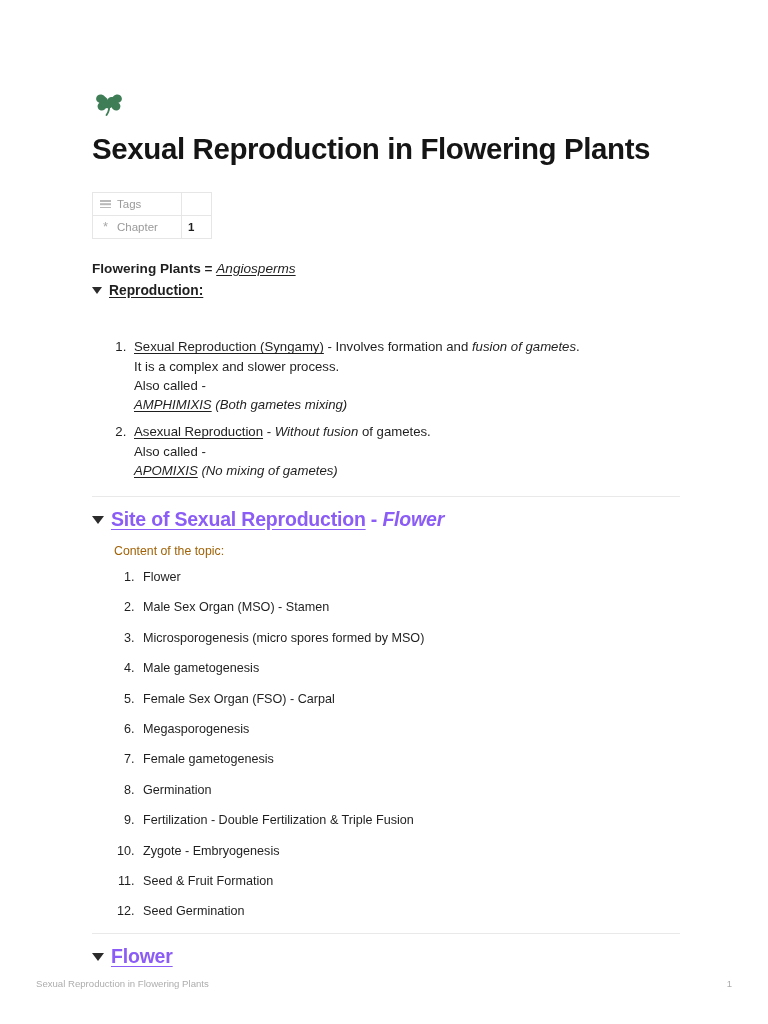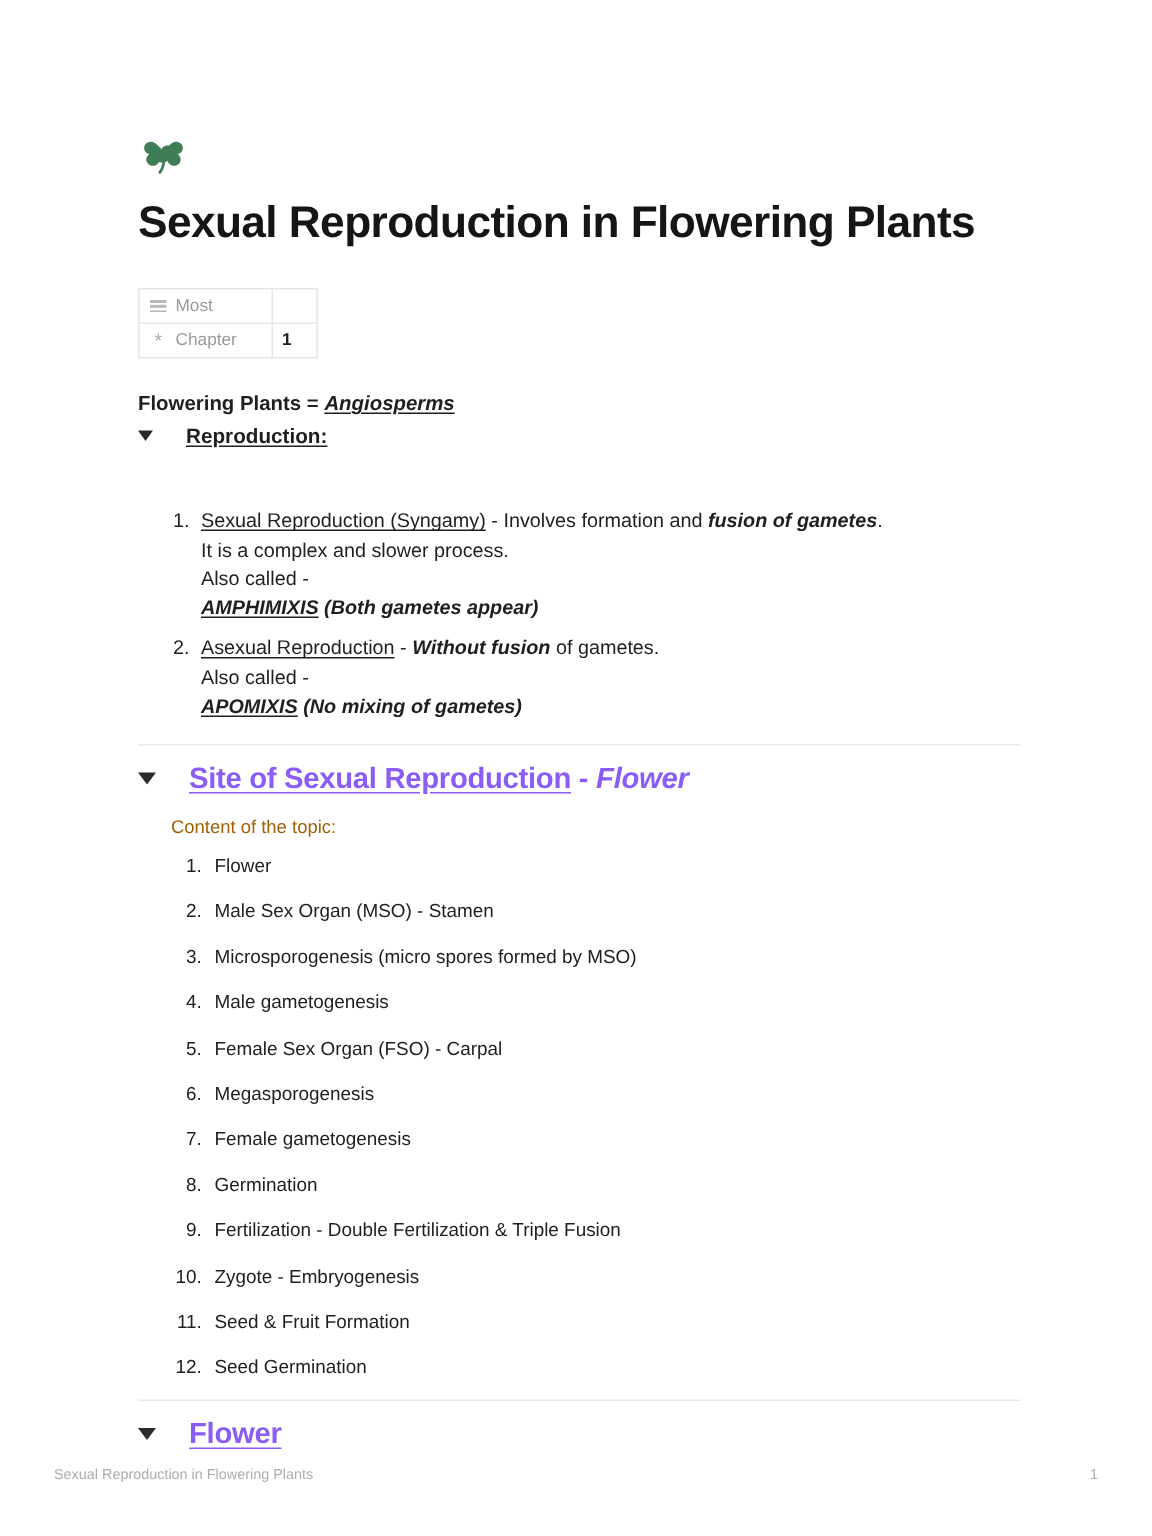--- a/index.html
+++ b/index.html
@@ -90,36 +90,36 @@
   }
   .ico-list::before { top: 2px; box-shadow: 0 3.2px 0 #b9b9b9; }
   .ico-list::after  { top: 8.4px; }
   .ico-star {
     font-size: 13px;
     line-height: 11px;
     text-align: center;
     color: #a8a8a8;
   }
   .ital { font-style: italic; }
-  .bi   { font-weight: 700; font-style: italic; }
+  .bi   { font-weight: 400; font-style: italic; }
   .u    { text-decoration: underline; text-underline-offset: 2px; }
 
   
   .lead {
     font-size: 13.6px;
     font-weight: 700;
     line-height: 1.5;
     margin: 0;
   }
 
   
   .toggle-row {
     display: flex;
     align-items: baseline;
-    gap: 22px;
+    gap: 7px;
   }
   .tri {
     flex: 0 0 auto;
     width: 0; height: 0;
     border-left: 5.2px solid transparent;
     border-right: 5.2px solid transparent;
     border-top: 7px solid #2b2b2b;
     position: relative;
     top: -1px;
   }
@@ -231,21 +231,21 @@
     </span>
 
     <h1 class="page-title">Sexual Reproduction in Flowering Plants</h1>
 
     <table class="props">
       <tbody>
         <tr>
           <td class="prop-label">
             <span class="prop-label-inner">
               <span class="prop-ico ico-list"></span>
-              <span>Most</span>
+              <span>Tags</span>
             </span>
           </td>
           <td class="prop-value"></td>
         </tr>
         <tr>
           <td class="prop-label">
             <span class="prop-label-inner">
               <span class="prop-ico ico-star">*</span>
               <span>Chapter</span>
             </span>
@@ -262,21 +262,21 @@
     <div class="toggle-row" style="margin-top:2px;">
       <span class="tri"></span>
       <span class="toggle-sub u">Reproduction:</span>
     </div>
 
     <ol class="num">
       <li>
         <span class="u">Sexual Reproduction (Syngamy)</span><span> - </span><span>Involves formation and </span><span class="bi">fusion of gametes</span><span>.</span>
         <div class="sub-line">It is a complex and slower process.</div>
         <div class="sub-line">Also called -</div>
-        <div class="sub-line"><span class="bi u">AMPHIMIXIS</span><span class="bi"> (Both gametes appear)</span></div>
+        <div class="sub-line"><span class="bi u">AMPHIMIXIS</span><span class="bi"> (Both gametes mixing)</span></div>
       </li>
       <li style="margin-top:8px;">
         <span class="u">Asexual Reproduction</span><span> - </span><span></span><span class="bi">Without fusion</span><span> of gametes.</span>
         <div class="sub-line">Also called -</div>
         <div class="sub-line"><span class="bi u">APOMIXIS</span><span class="bi"> (No mixing of gametes)</span></div>
       </li>
     </ol>
 
     <div class="divider"></div>
 

